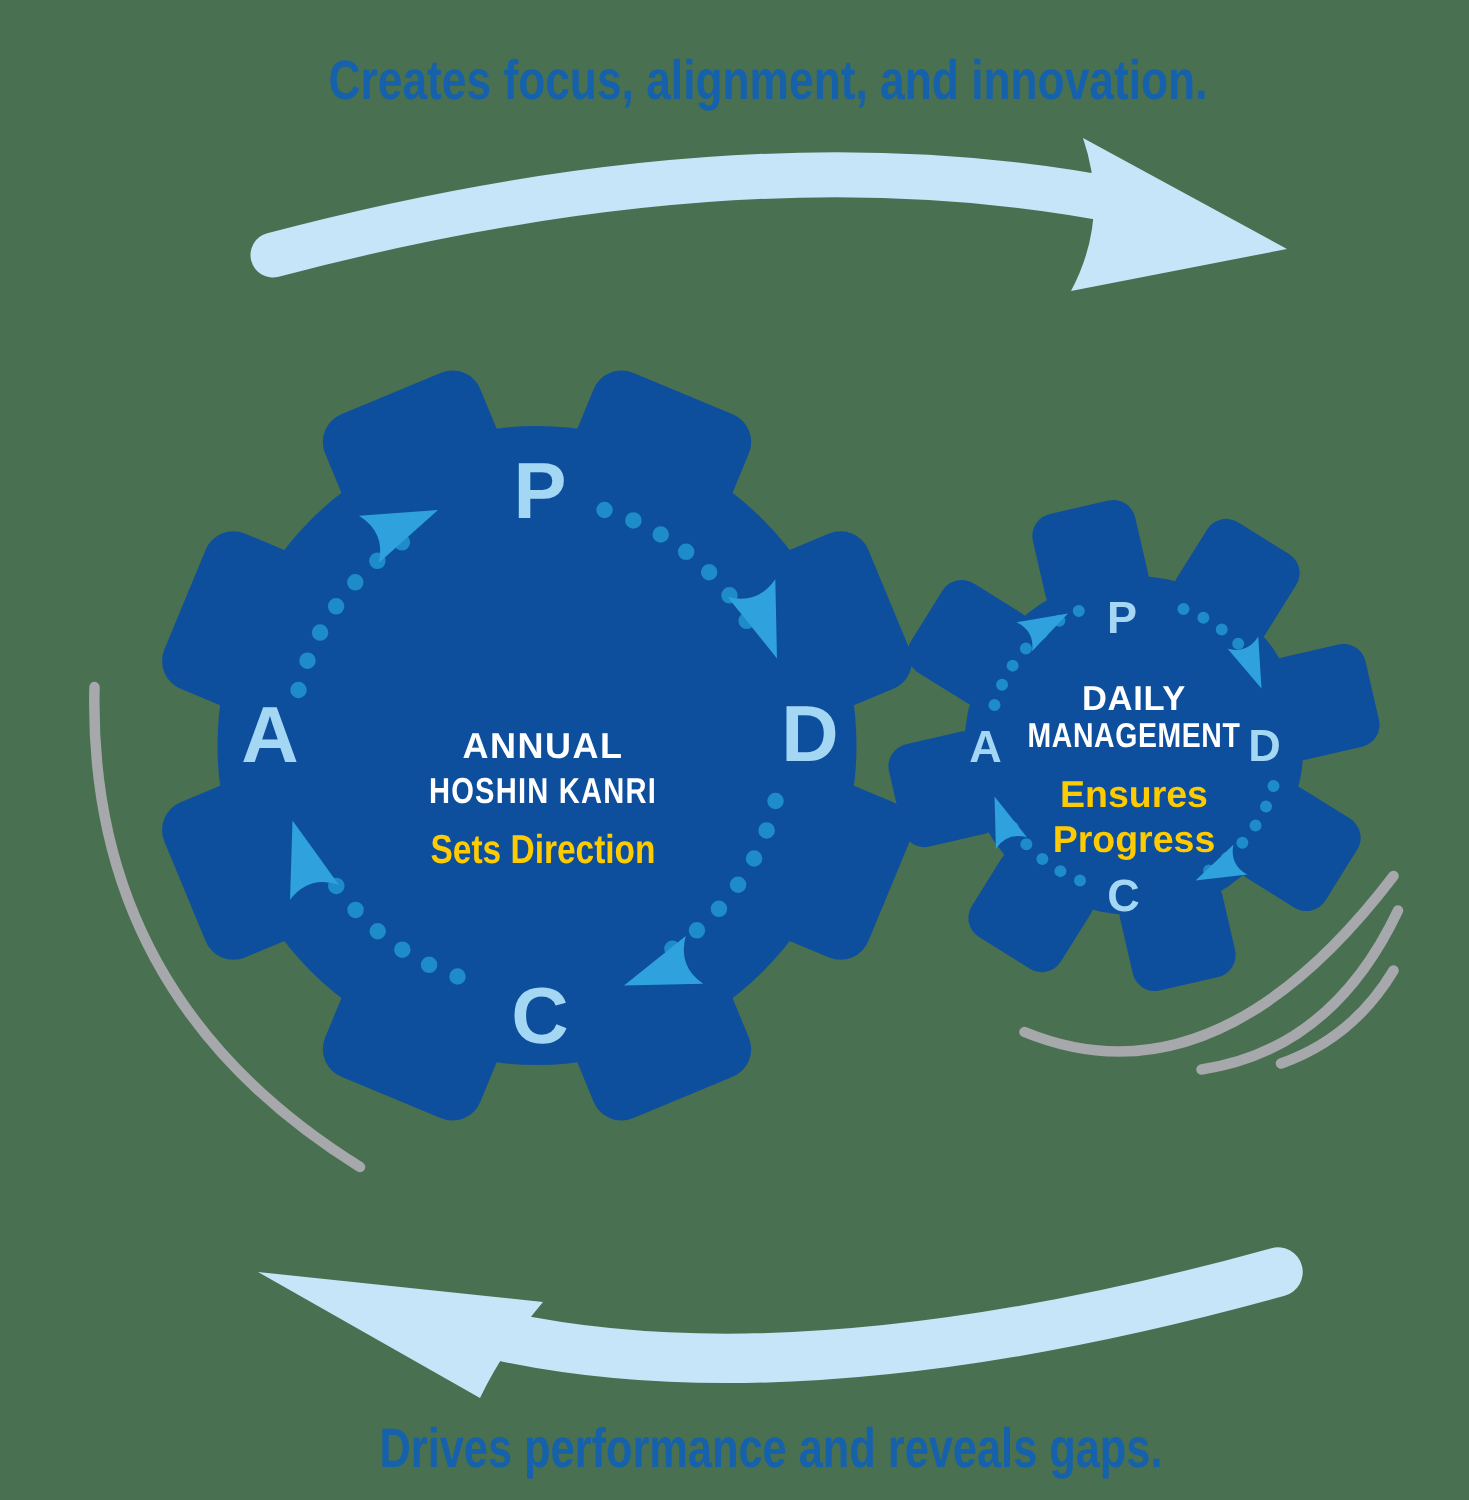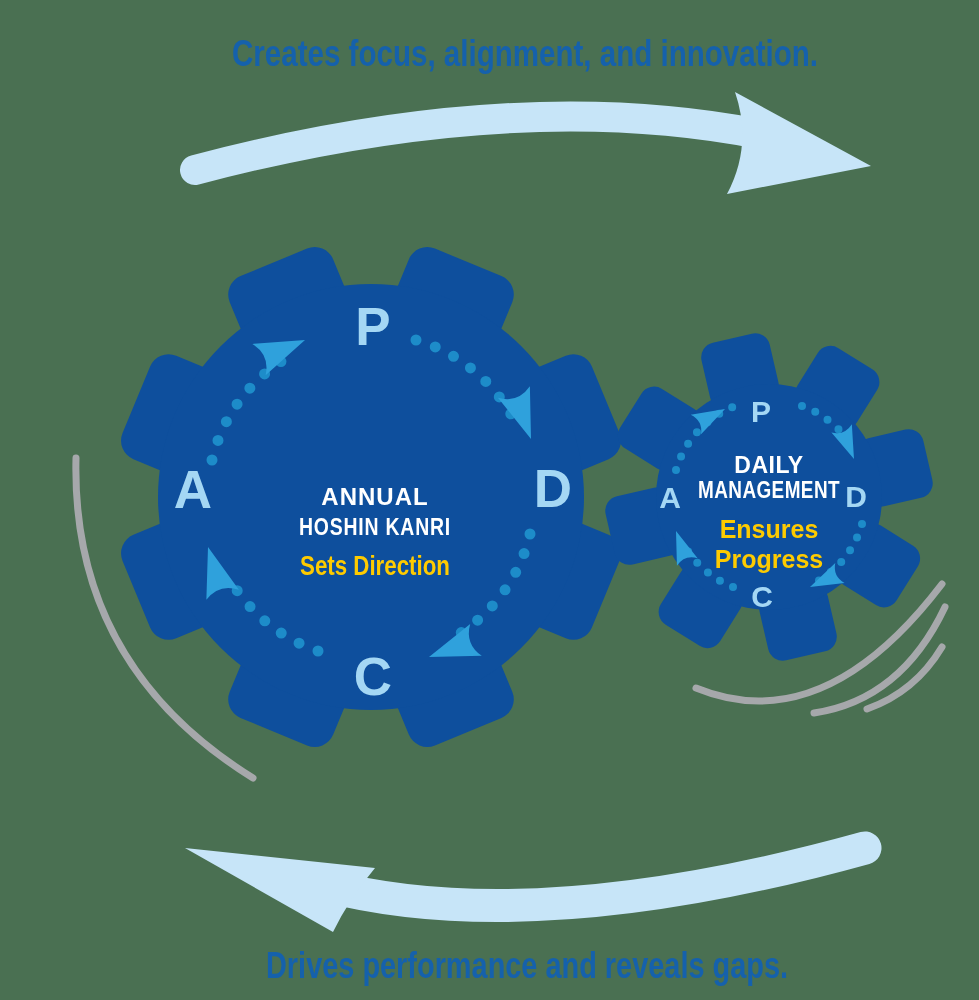--- a/index.html
+++ b/index.html
@@ -2,21 +2,21 @@
 <html><head>
 <meta charset="utf-8">
 <style>
   html,body{margin:0;padding:0;}
   body{
     width:979px;height:1000px;
     background:#4A7052;
     font-family:"Liberation Sans","DejaVu Sans",sans-serif;
     overflow:hidden;
   }
-  .stage{position:relative;width:788px;height:1000px;margin-left:13px;}
+  .stage{position:relative;width:788px;height:1000px;}
   svg{display:block;}
   text{font-family:"Liberation Sans","DejaVu Sans",sans-serif;}
   .caption{font-weight:700;font-size:37px;fill:#1561AC;text-anchor:middle;}
   .gear-body{fill:#0E4F9D;}
   .tooth{fill:#0E4F9D;}
   .dotring{fill:none;stroke:#1D8CC9;stroke-linecap:round;}
   .dotring.big{stroke-width:11;stroke-dasharray:0 20.5;}
   .dotring.small{stroke-width:8;stroke-dasharray:0 14.5;}
   .cycle-arrow{fill:#2FA1DC;}
   .cycle-letter{fill:#A4D7F4;font-weight:700;text-anchor:middle;}

